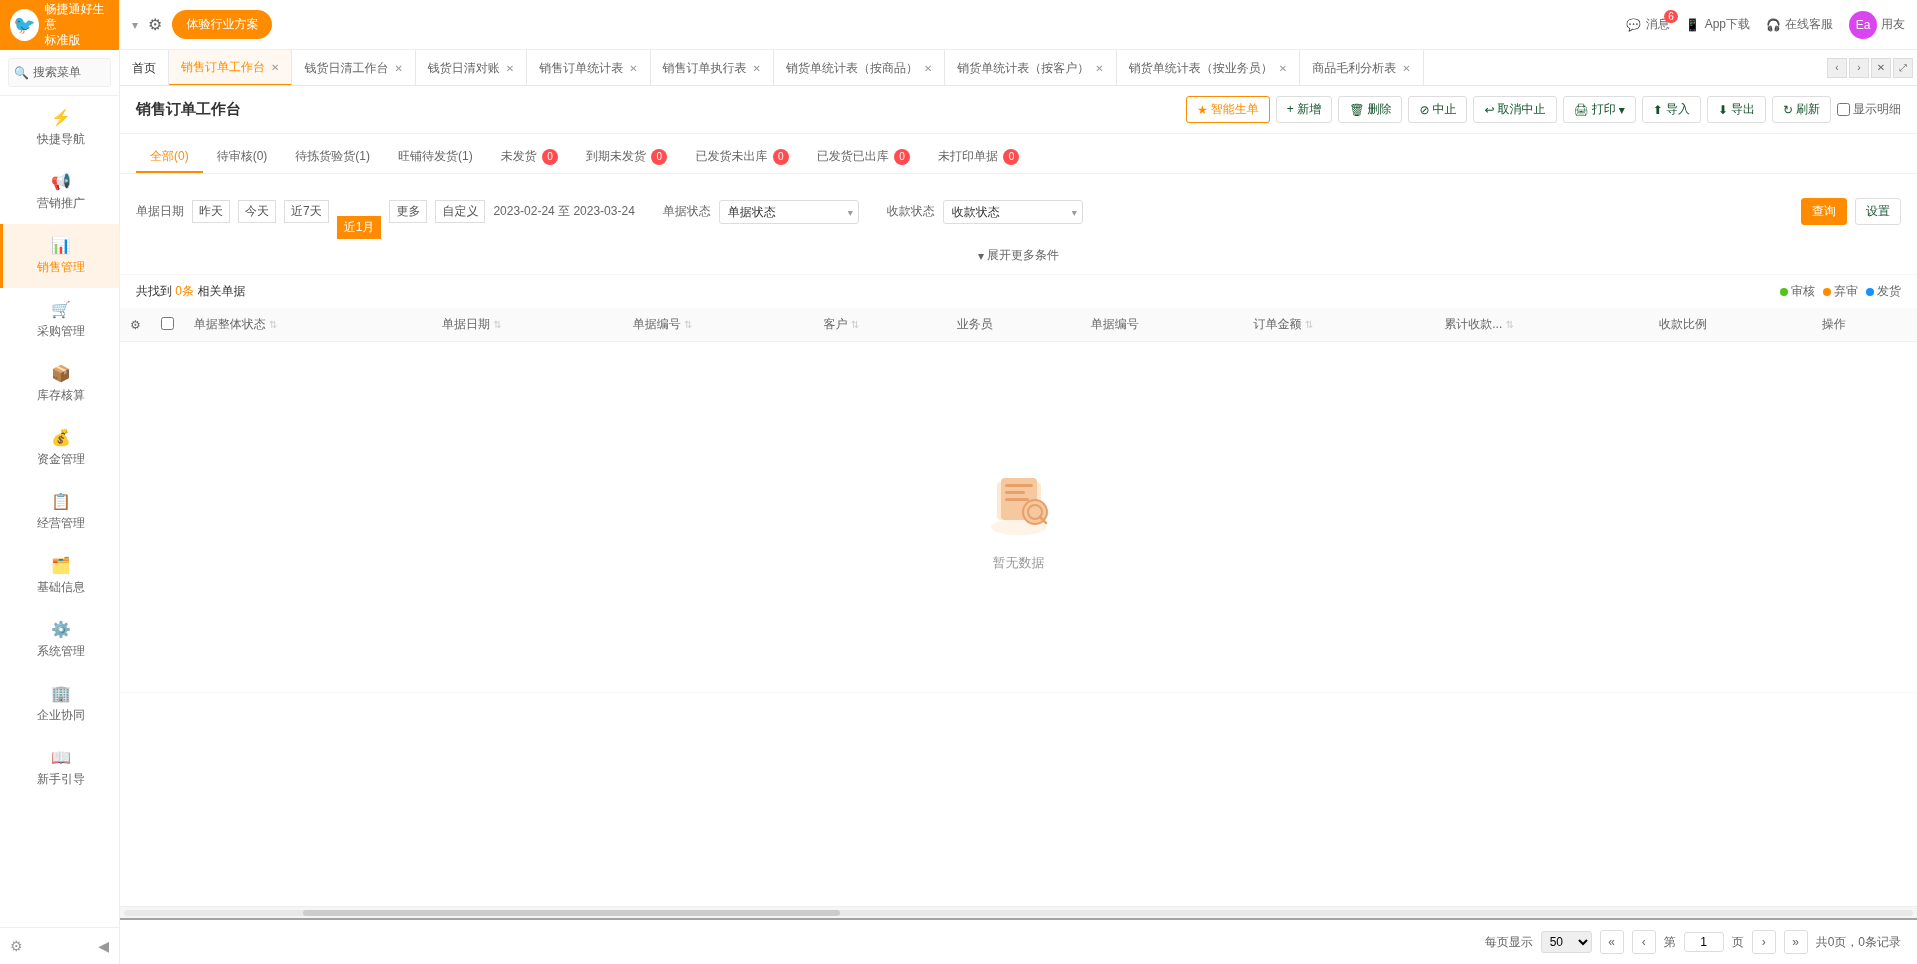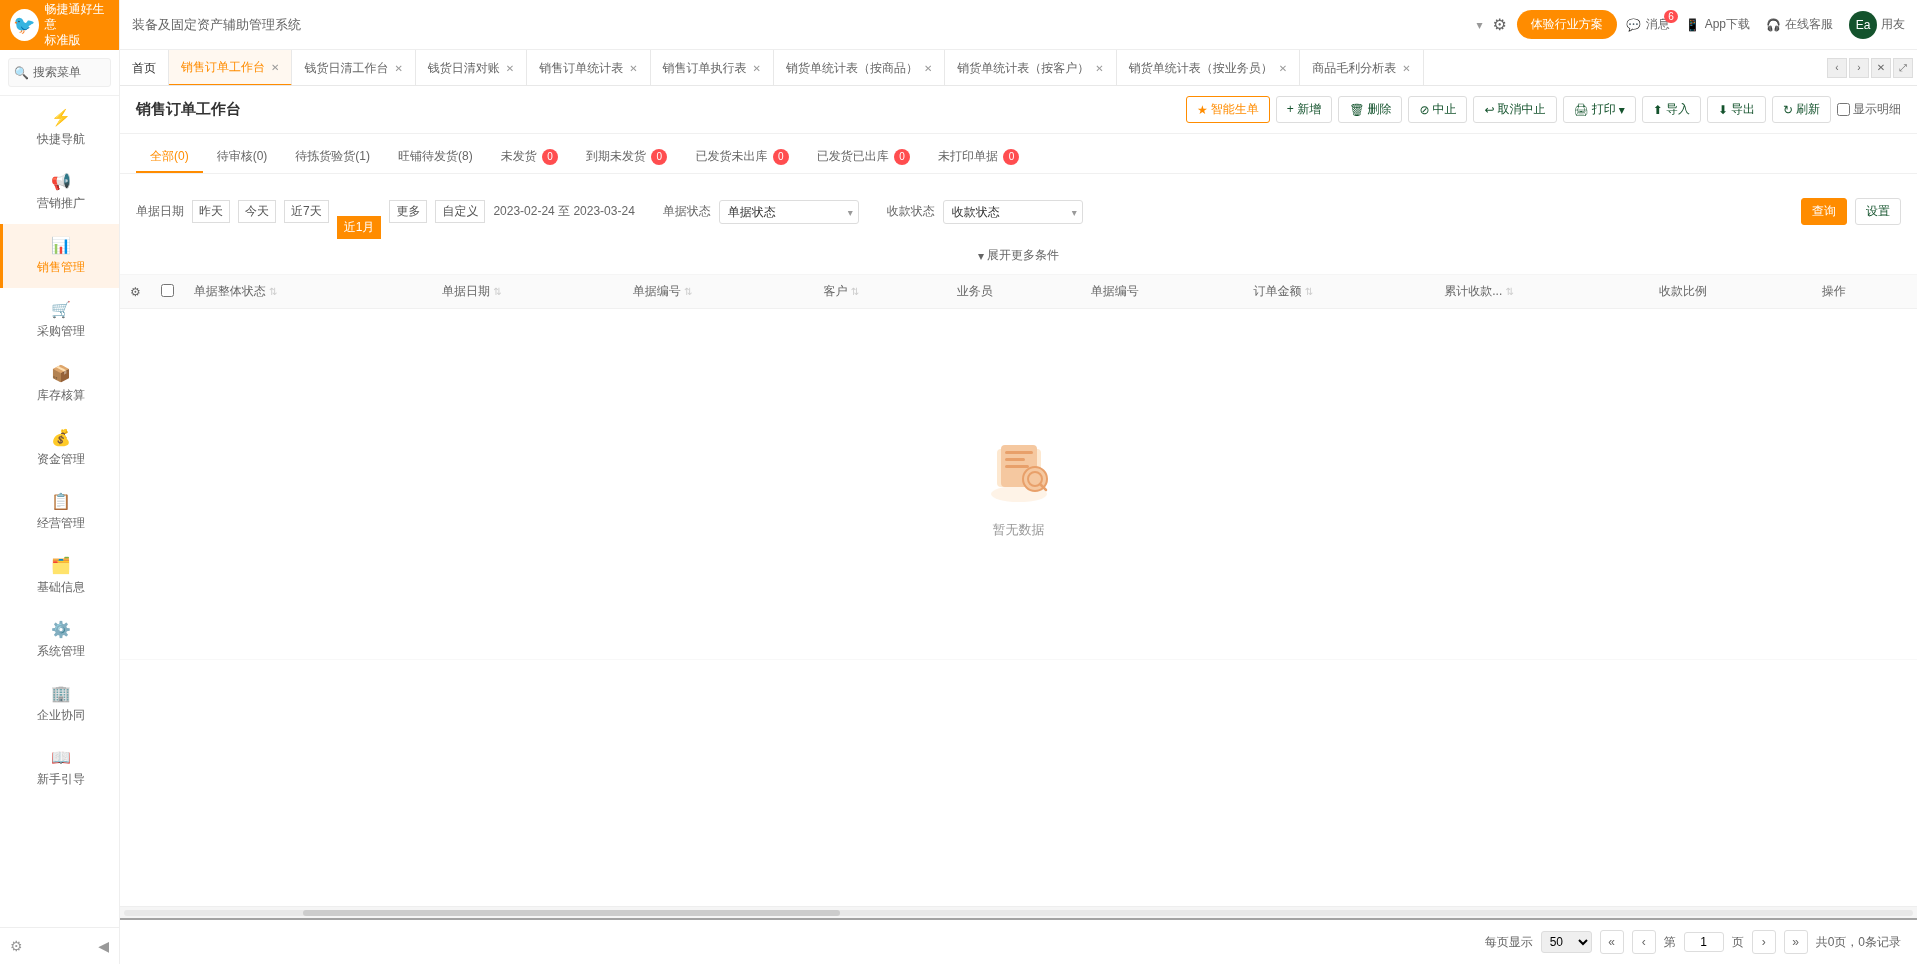--- a/index.html
+++ b/index.html
@@ -23,21 +23,21 @@
 
     
     .topbar { height: 50px; background: #fff; display: flex; align-items: center; padding: 0 12px; border-bottom: 1px solid #eee; gap: 10px; }
     .topbar-title { color: #666; font-size: 13px; flex: 1; }
     .topbar-chevron { color: #999; cursor: pointer; }
     .topbar-gear { color: #666; cursor: pointer; font-size: 16px; }
     .topbar-solution-btn { background: #ff8c00; color: #fff; border: none; padding: 6px 14px; border-radius: 16px; cursor: pointer; font-size: 12px; }
     .topbar-right { display: flex; align-items: center; gap: 16px; margin-left: auto; }
     .topbar-right-item { display: flex; align-items: center; gap: 4px; color: #666; cursor: pointer; font-size: 12px; position: relative; }
     .badge { background: #ff4d4f; color: #fff; border-radius: 8px; padding: 1px 4px; font-size: 10px; position: absolute; top: -6px; right: -8px; }
-    .topbar-avatar { width: 28px; height: 28px; background: #14532d; border-radius: 50%; display: flex; align-items: center; justify-content: center; color: #fff; font-size: 12px; }
+    .topbar-avatar { width: 28px; height: 28px; background: #d946ef; border-radius: 50%; display: flex; align-items: center; justify-content: center; color: #fff; font-size: 12px; }
 
     
     .tabs-bar { height: 36px; background: #fff; display: flex; border-bottom: 1px solid #e8e8e8; overflow: hidden; }
     .tab-item { padding: 0 12px; height: 36px; display: flex; align-items: center; gap: 6px; cursor: pointer; color: #666; font-size: 12px; border-right: 1px solid #e8e8e8; white-space: nowrap; flex-shrink: 0; }
     .tab-item.home { color: #333; }
     .tab-item.active { background: #fff8f0; color: #ff8c00; border-bottom: 2px solid #ff8c00; }
     .tab-item .tab-close { color: #999; font-size: 10px; cursor: pointer; }
     .tabs-nav-btns { display: flex; align-items: center; margin-left: auto; padding: 0 4px; gap: 2px; flex-shrink: 0; }
     .tabs-nav-btn { width: 20px; height: 20px; display: flex; align-items: center; justify-content: center; cursor: pointer; color: #666; border: 1px solid #ddd; font-size: 10px; }
 
@@ -176,21 +176,20 @@
 
   <div class="sidebar-footer">
     <span class="sidebar-footer-btn">⚙</span>
     <span class="sidebar-footer-btn">◀</span>
   </div>
 </div>
 
 <div class="main">
 
   <div class="topbar">
-    <span class="topbar-title">装备及固定资产辅助管理系统</span>
     <span class="topbar-chevron">▾</span>
     <span class="topbar-gear">⚙</span>
     <button class="topbar-solution-btn">体验行业方案</button>
     <div class="topbar-right">
       <div class="topbar-right-item">
         <span>💬</span>
         <span>消息</span>
         <span class="badge">6</span>
       </div>
       <div class="topbar-right-item">
@@ -310,21 +309,21 @@
       <div class="sub-tab active">
         <span>全部(0)</span>
       </div>
       <div class="sub-tab">
         <span>待审核(0)</span>
       </div>
       <div class="sub-tab">
         <span>待拣货验货(1)</span>
       </div>
       <div class="sub-tab">
-        <span>旺铺待发货(8)</span>
+        <span>旺铺待发货(1)</span>
       </div>
       <div class="sub-tab">
         <span>未发货</span>
         <span class="count-badge">0</span>
       </div>
       <div class="sub-tab">
         <span>到期未发货</span>
         <span class="count-badge">0</span>
       </div>
       <div class="sub-tab">
@@ -376,20 +375,41 @@
         </div>
       </div>
       <div style="display:flex; justify-content:center; width:100%;">
         <div class="expand-btn">
           <span>▾</span>
           <span>展开更多条件</span>
         </div>
       </div>
     </div>
 
+    <div class="results-bar">
+      <div>
+        <span>共找到</span>
+        <span class="count" style="color:#ff8c00;">0条</span>
+        <span>相关单据</span>
+      </div>
+      <div class="batch-actions">
+        <div class="batch-btn">
+          <span class="dot dot-green"></span>
+          <span>审核</span>
+        </div>
+        <div class="batch-btn">
+          <span class="dot dot-orange"></span>
+          <span>弃审</span>
+        </div>
+        <div class="batch-btn">
+          <span class="dot dot-blue"></span>
+          <span>发货</span>
+        </div>
+      </div>
+    </div>
 
     <div class="table-container">
       <table>
         <thead>
           <tr>
             <th class="th-config">⚙</th>
             <th class="th-checkbox"><input type="checkbox" style=""></th>
             <th>
               <span>单据整体状态</span>
               <span class="sort-icon">⇅</span>

